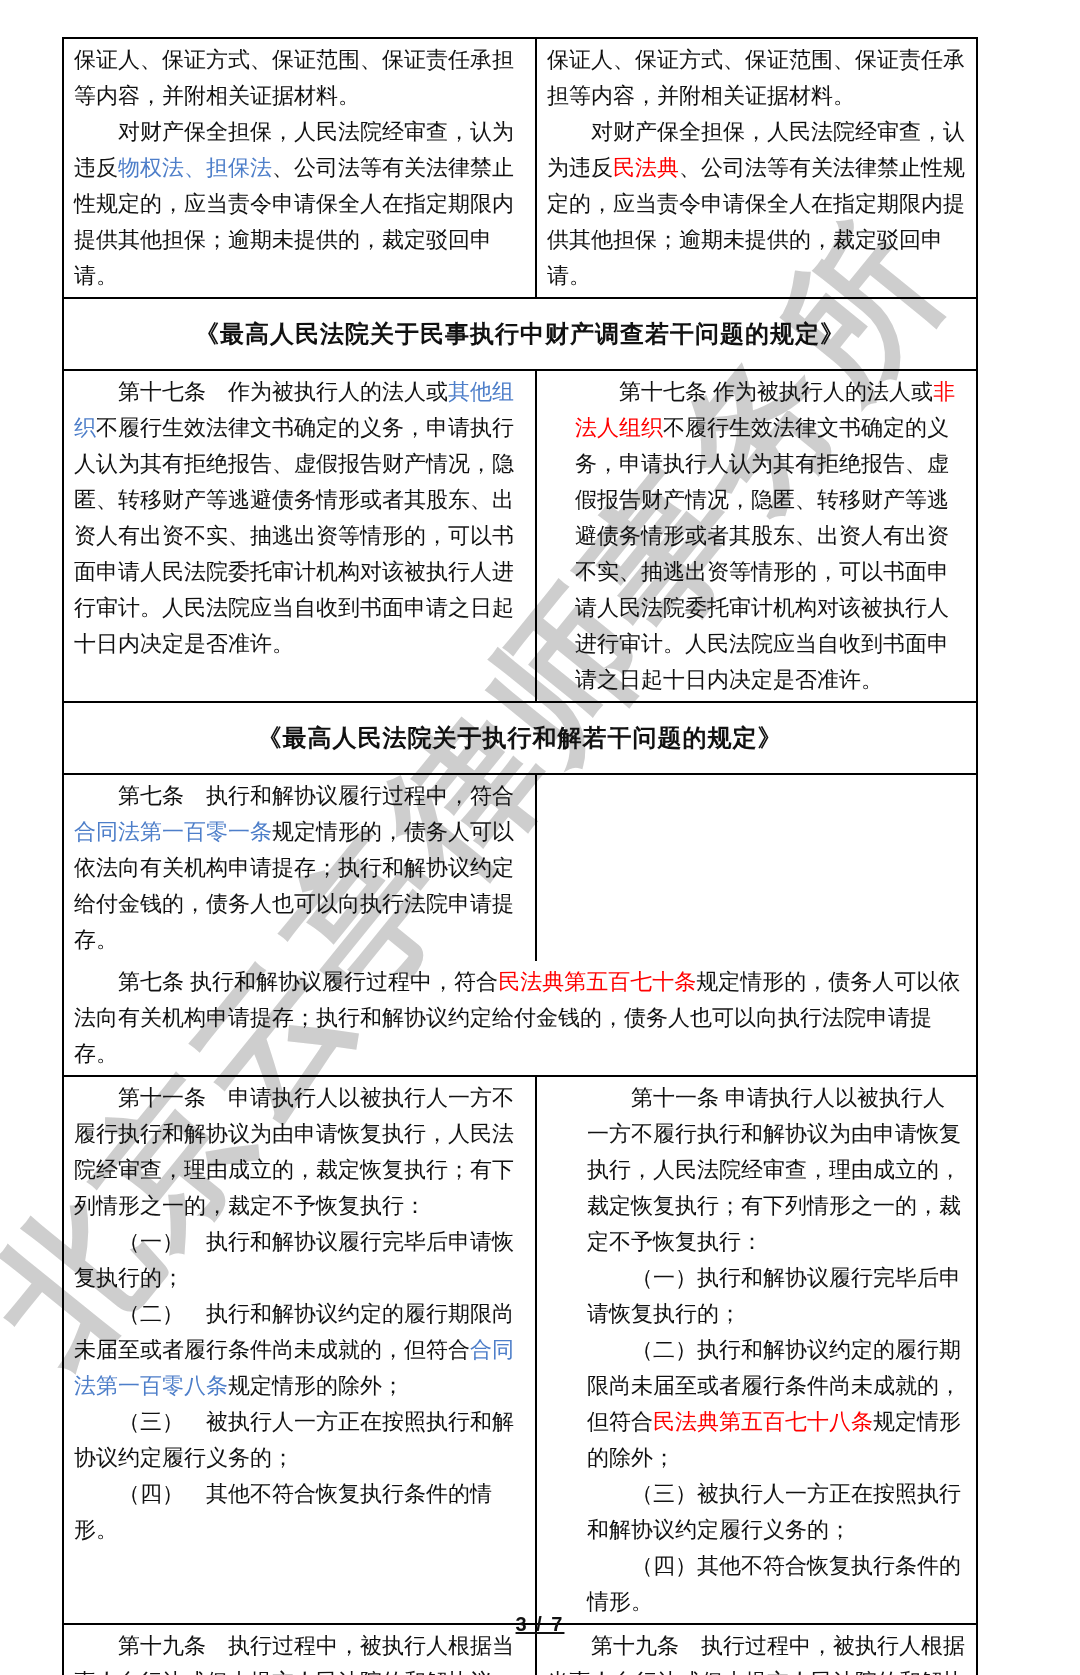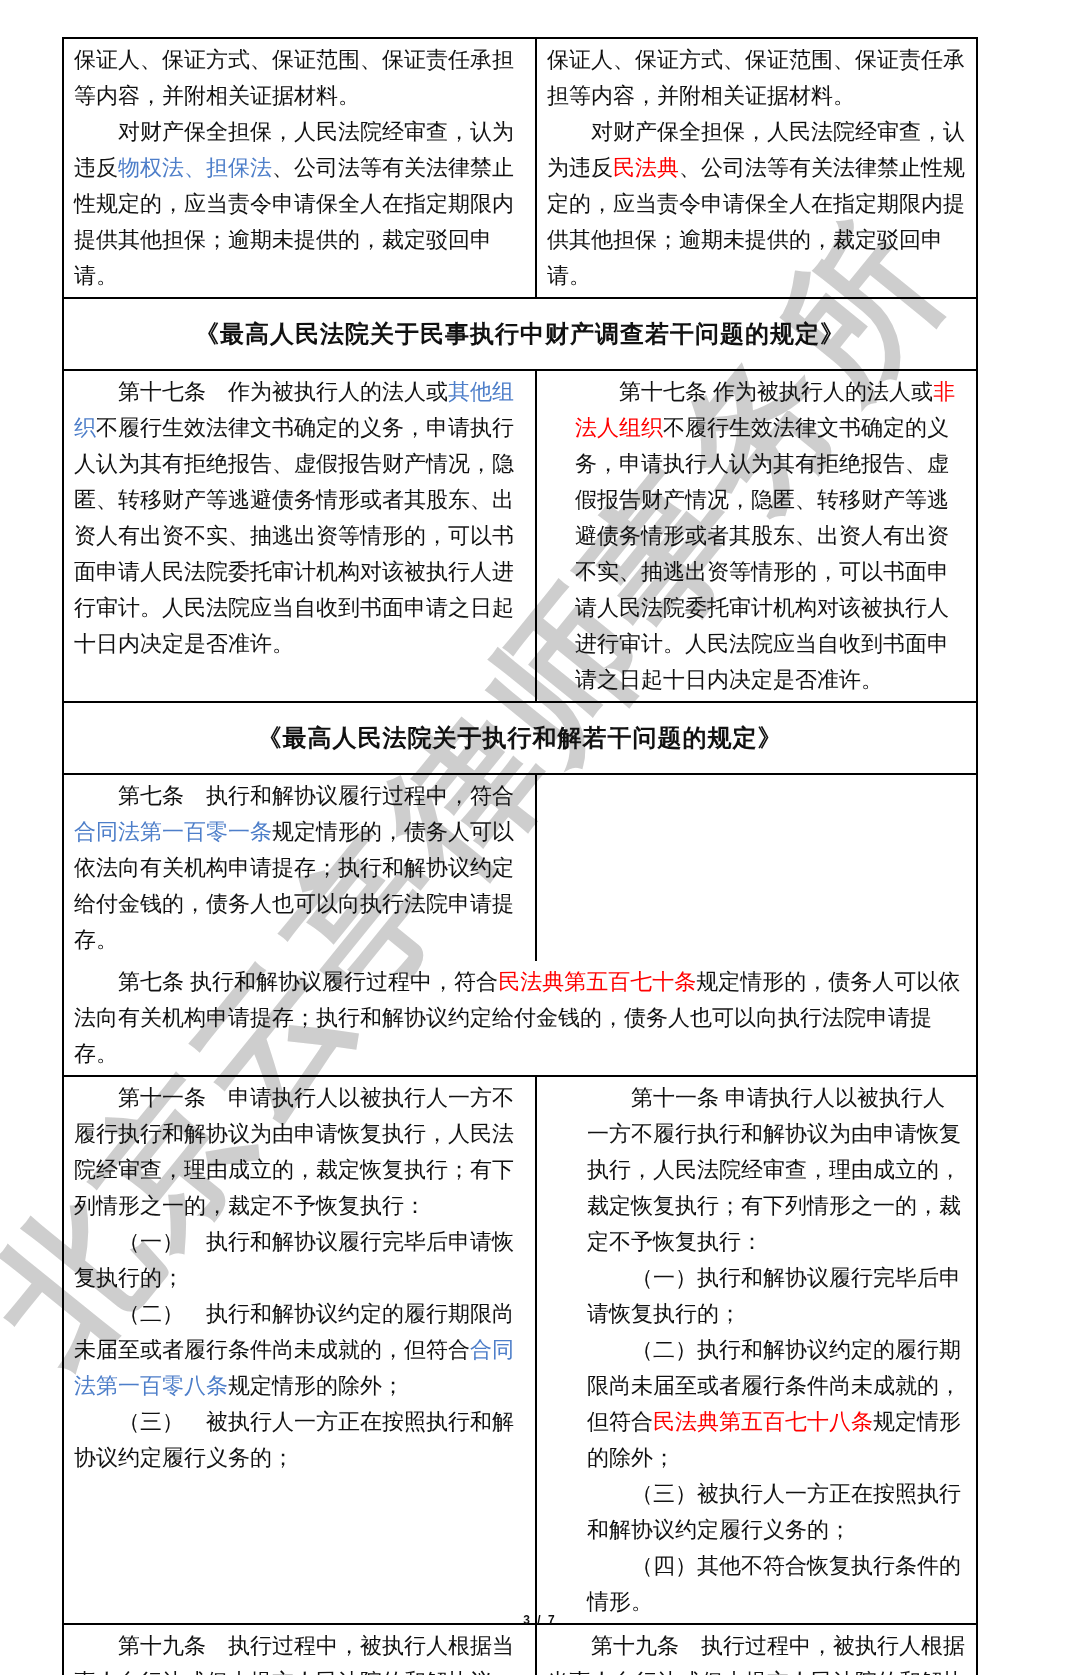--- a/index.html
+++ b/index.html
@@ -55,24 +55,25 @@
     letter-spacing:1px;
     text-align:center;
   }
   .para{margin:0;}
   .para.indent{text-indent:2em;}
   .hl-old{color:var(--old-color,#4d7ec9);}
   .hl-new{color:var(--new-color,#ff0000);}
   .footer{
     position:absolute;left:0;top:1613px;width:1080px;
     text-align:center;
-    font-size:12px;
+    font-size:20px;
     font-weight:bold;
     letter-spacing:2px;
     z-index:2;
+    text-decoration:underline;
   }
 </style>
 </head>
 <body>
 
 <div class="page">
   <div class="watermark">北京云亭律师事务所</div>
   <div class="law-table" id="law-table">
       <div class="row compare-row" style="min-height: 246px;">
         <div class="cell body-cell left">
@@ -105,20 +106,21 @@
         <div class="cell body-cell right">
           <p class="para indent"><span>第七条 执行和解协议履行过程中，符合</span><span class="hl-new">民法典第五百七十条</span><span>规定情形的，债务人可以依法向有关机构申请提存；执行和解协议约定给付金钱的，债务人也可以向执行法院申请提存。</span></p>
         </div>
       </div>
       <div class="row compare-row" style="min-height: 467px; gap: 40px;">
         <div class="cell body-cell left">
           <p class="para indent"><span>第十一条　申请执行人以被执行人一方不履行执行和解协议为由申请恢复执行，人民法院经审查，理由成立的，裁定恢复执行；有下列情形之一的，裁定不予恢复执行：</span></p>
           <p class="para indent"><span>（一）　执行和解协议履行完毕后申请恢复执行的；</span></p>
           <p class="para indent"><span>（二）　执行和解协议约定的履行期限尚未届至或者履行条件尚未成就的，但符合</span><span class="hl-old">合同法第一百零八条</span><span>规定情形的除外；</span></p>
           <p class="para indent"><span>（三）　被执行人一方正在按照执行和解协议约定履行义务的；</span></p>
+          <p class="para indent"><span>（四）　其他不符合恢复执行条件的情形。</span></p>
         </div>
         <div class="cell body-cell right">
           <p class="para indent"><span>第十一条 申请执行人以被执行人一方不履行执行和解协议为由申请恢复执行，人民法院经审查，理由成立的，裁定恢复执行；有下列情形之一的，裁定不予恢复执行：</span></p>
           <p class="para indent"><span>（一）执行和解协议履行完毕后申请恢复执行的；</span></p>
           <p class="para indent"><span>（二）执行和解协议约定的履行期限尚未届至或者履行条件尚未成就的，但符合</span><span class="hl-new">民法典第五百七十八条</span><span>规定情形的除外；</span></p>
           <p class="para indent"><span>（三）被执行人一方正在按照执行和解协议约定履行义务的；</span></p>
           <p class="para indent"><span>（四）其他不符合恢复执行条件的情形。</span></p>
         </div>
       </div>
       <div class="row compare-row" style="min-height: 242px; height: 242px; overflow: hidden;">

